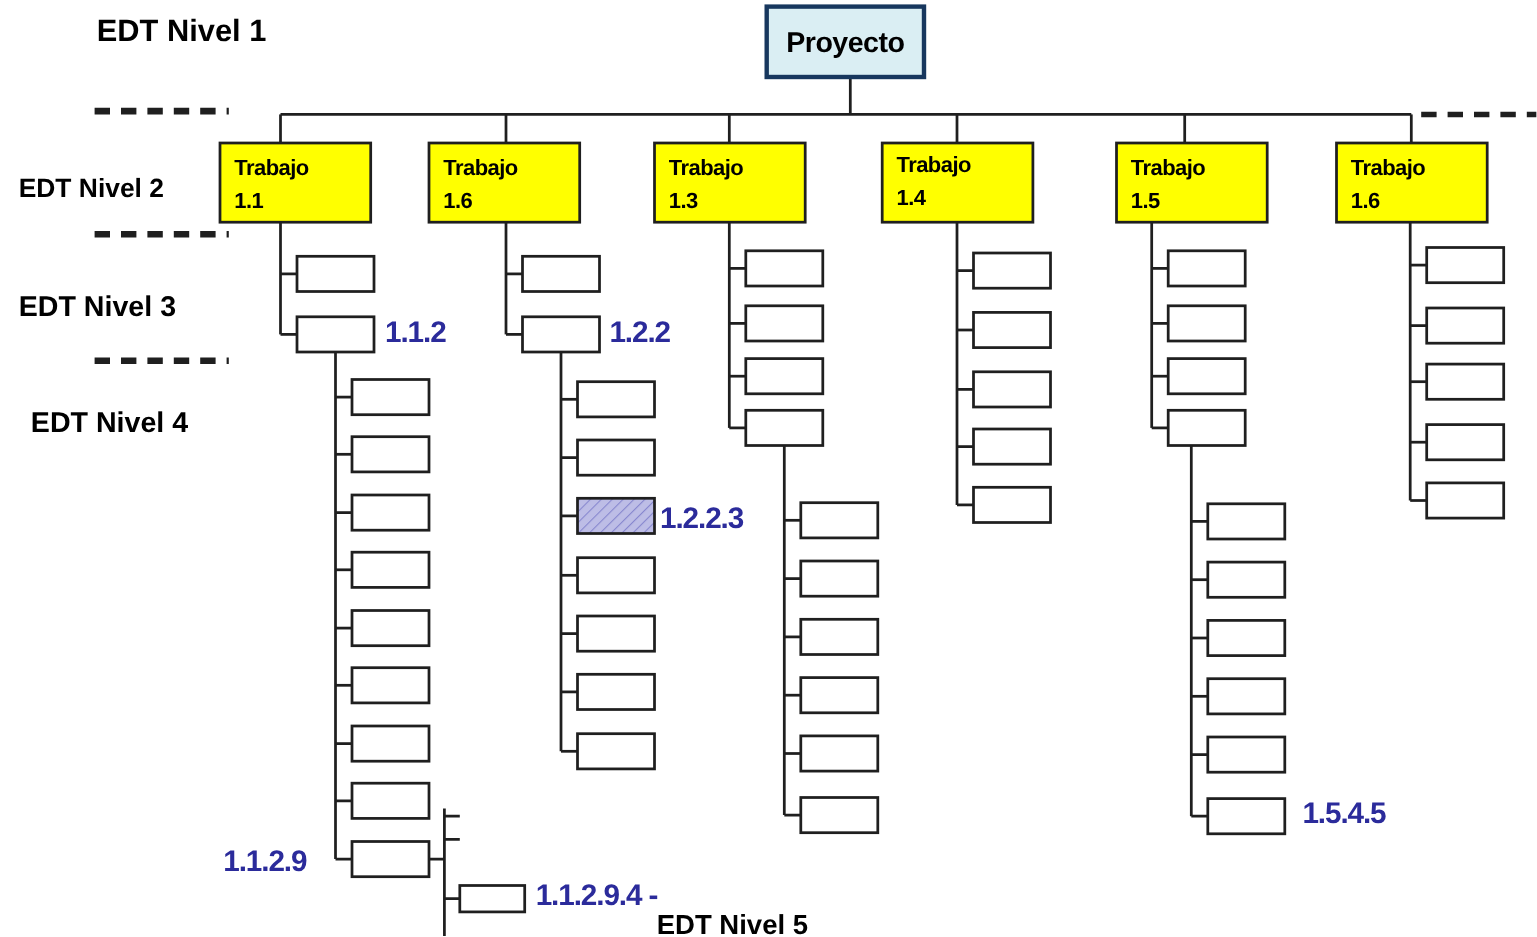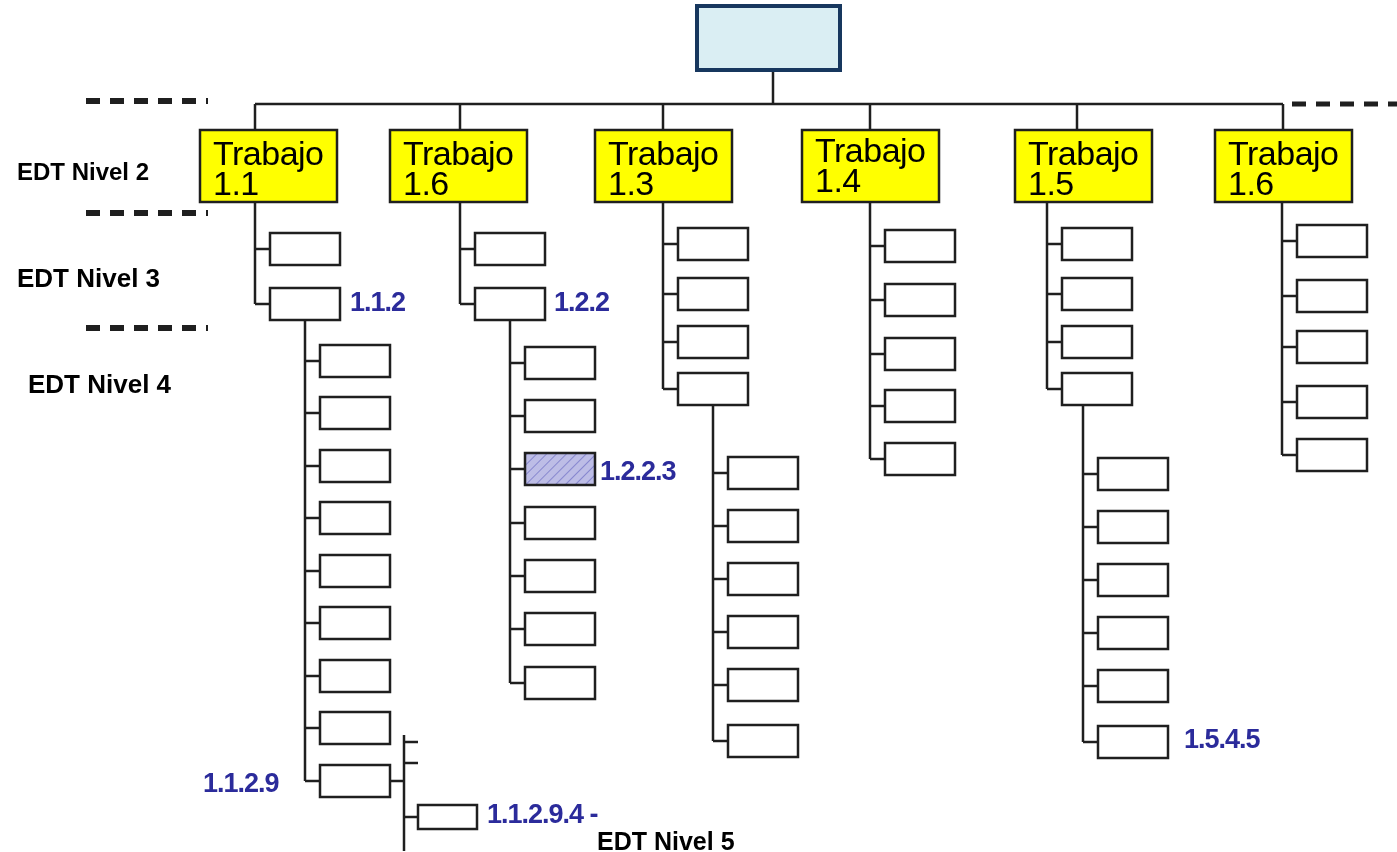--- a/index.html
+++ b/index.html
@@ -8,21 +8,21 @@
     background:#ffffff;font-family:"Liberation Sans",sans-serif;
   }
   #wbs-svg{position:absolute;left:0;top:0;}
   .overlay{position:absolute;pointer-events:none;}
   .root-label{
     left:697px;top:6px;width:143px;height:64px;
     display:flex;align-items:center;justify-content:center;
     font-weight:bold;font-size:26px;letter-spacing:-0.5px;color:#000;
   }
   .work-label{
-    width:126px;font-weight:normal;font-size:34px;line-height:30px;
+    width:126px;font-weight:bold;font-size:20px;line-height:30px;
     letter-spacing:-0.5px;color:#000;
   }
   .work-label span{display:block;}
   .lvl-label{font-weight:bold;color:#000;white-space:nowrap;}
   #lbl-n1{left:88px;top:12px;font-size:28px;}
   #lbl-n2{left:17px;top:158px;font-size:24px;}
   #lbl-n3{left:17px;top:263px;font-size:26px;}
   #lbl-n4{left:28px;top:369px;font-size:26px;text-align:center;}
   #lbl-n5{left:597px;top:827px;font-size:25px;}
   .ann{
@@ -172,21 +172,23 @@
       <line x1="1282" y1="455" x2="1297" y2="455" stroke="#1f1f1f" stroke-width="2.5"></line>
       <rect x="1297" y="439" width="70" height="32" fill="#ffffff" stroke="#1f1f1f" stroke-width="2.5"></rect>
       <line x1="390" y1="781" x2="404" y2="781" stroke="#1f1f1f" stroke-width="2.5"></line>
       <line x1="404" y1="735" x2="404" y2="851" stroke="#1f1f1f" stroke-width="2.5"></line>
       <line x1="404" y1="742" x2="418" y2="742" stroke="#1f1f1f" stroke-width="2.5"></line>
       <line x1="404" y1="763" x2="418" y2="763" stroke="#1f1f1f" stroke-width="2.5"></line>
       <line x1="404" y1="817" x2="418" y2="817" stroke="#1f1f1f" stroke-width="2.5"></line>
       <rect x="418" y="805" width="59" height="24" fill="#ffffff" stroke="#1f1f1f" stroke-width="2.5"></rect>
     </svg>
 
-
+  <div class="overlay root-label">Proyecto</div>
+
+  <div class="overlay lvl-label" id="lbl-n1">EDT Nivel 1</div>
   <div class="overlay lvl-label" id="lbl-n2">EDT Nivel 2</div>
   <div class="overlay lvl-label" id="lbl-n3">EDT Nivel 3</div>
   <div class="overlay lvl-label" id="lbl-n4">EDT Nivel 4</div>
   <div class="overlay lvl-label" id="lbl-n5">EDT Nivel 5</div>
 
   <div class="overlay work-label" style="left:213px;top:138px">
     <span>Trabajo</span>
     <span>1.1</span>
   </div>
   <div class="overlay work-label" style="left:403px;top:138px">

